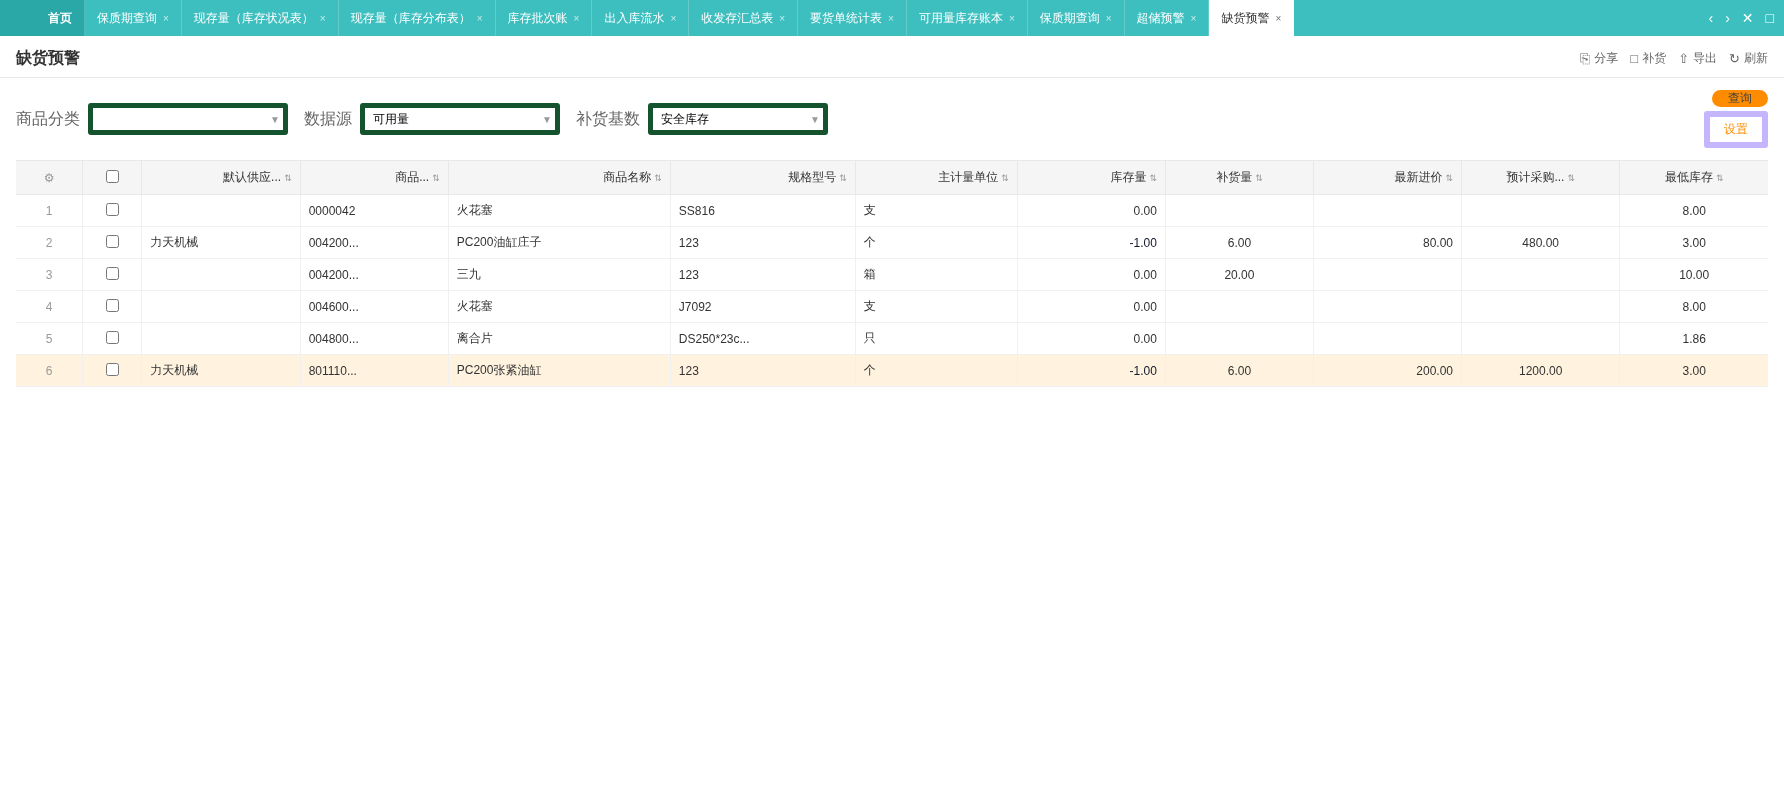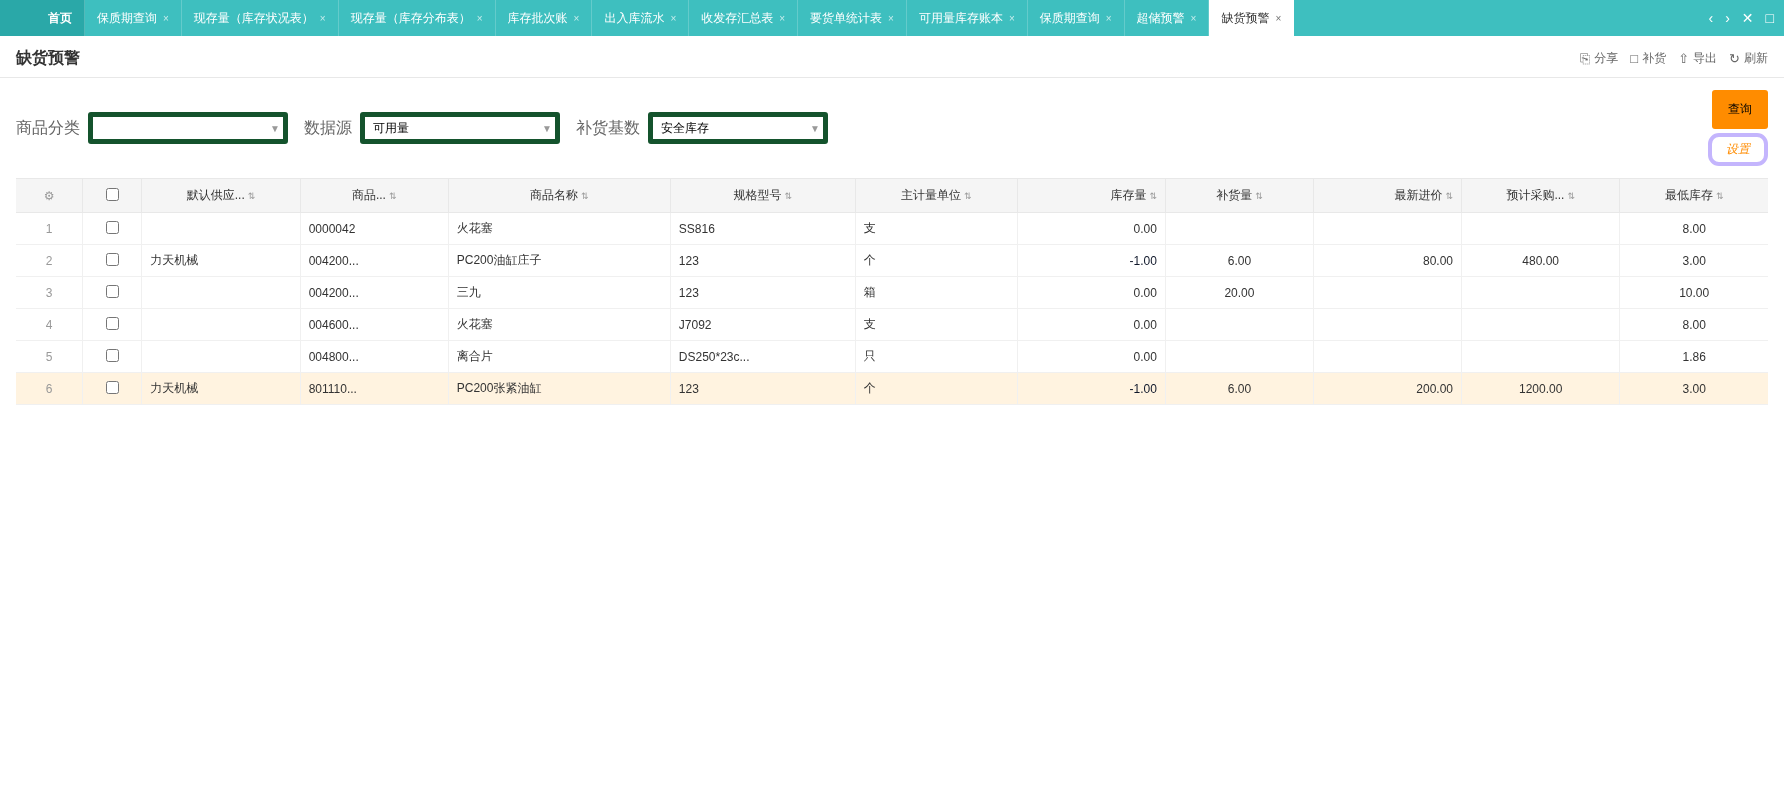--- a/index.html
+++ b/index.html
@@ -136,55 +136,54 @@
     }
     .filter-actions {
       margin-left: auto;
       display: flex;
       flex-direction: column;
       gap: 4px;
       align-items: flex-end;
     }
     .btn-query {
       background: #ff8c00;
-      color: #000000;
+      color: #404040;
       border: none;
-      border-radius: 3px;
-      padding: 11px 16px;
+      border-radius: 12px;
+      padding: 0 16px;
       cursor: pointer;
       font-size: 12px;
     }
     .btn-settings {
       background: #fff;
       color: #ff8c00;
-      border: 4px solid #c4b5fd;
-      border-radius: 11px;
+      border: 6px solid #c4b5fd;
+      border-radius: 3px;
       padding: 4px 14px;
       cursor: pointer;
       font-size: 12px;
-      font-style: italic;
     }
 
     
     .table-container {
       padding: 0 16px;
     }
     table {
       width: 100%;
       border-collapse: collapse;
       font-size: 12px;
     }
     thead tr {
       background: #f5f5f5;
       border-top: 1px solid #e8e8e8;
       border-bottom: 1px solid #e8e8e8;
     }
     thead th {
       padding: 8px 8px;
-      text-align: center;
+      text-align: right;
       color: #333;
       font-weight: normal;
       border-right: 1px solid #e8e8e8;
       white-space: nowrap;
     }
     thead th:last-child { border-right: none; }
     tbody tr {
       border-bottom: 1px solid #f0f0f0;
     }
     tbody tr.highlighted { background: #fff3e0; }

